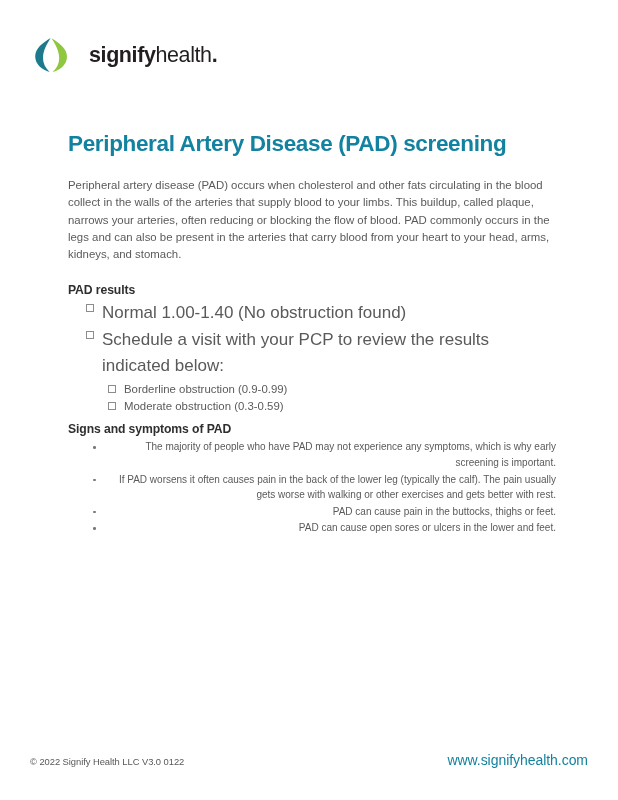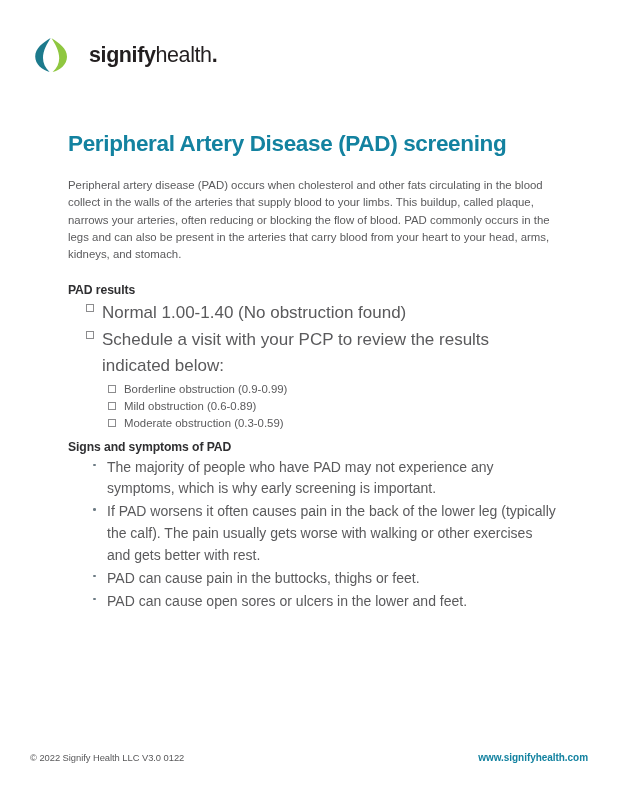--- a/index.html
+++ b/index.html
@@ -112,23 +112,24 @@
     box-sizing: border-box;
   }
   .cb-l1 > li .cbox { left: 18px; }
   .cb-l2 > li .cbox { left: 40px; }
 
   
   .bul > li {
     position: relative;
     padding-left: 39px;
     color: #5a5a5c;
-    font-size: 14px;
+    font-size: 10px;
     line-height: 1.56;
     margin-bottom: 1px;
+    text-align: right;
   }
   .bul > li .dotmark {
     position: absolute;
     left: 25px;
     top: 7px;
     width: 2.6px;
     height: 2.6px;
     background: #6d7b84;
     border-radius: 50%;
   }
@@ -146,22 +147,22 @@
     align-items: baseline;
   }
   .footer-left {
     color: #58585a;
     font-size: 9.4px;
     letter-spacing: -0.05px;
     white-space: nowrap;
   }
   .footer-right {
     color: #1382a0;
-    font-size: 10px;
-    font-weight: 700;
+    font-size: 14px;
+    font-weight: 400;
     letter-spacing: -0.05px;
     white-space: nowrap;
     text-decoration: none;
   }
 </style>
 </head>
 <body>
 
 <div class="page">
 
@@ -194,24 +195,20 @@
       </li>
     </ul>
 
     <ul class="list cb-l2">
       <li>
         <span class="cbox"></span>
         <span>Borderline obstruction (0.9-0.99)</span>
       </li>
       <li>
         <span class="cbox"></span>
-        <span>Mild obstruction (0.6-0.89)</span>
-      </li>
-      <li>
-        <span class="cbox"></span>
         <span>Moderate obstruction (0.3-0.59)</span>
       </li>
     </ul>
 
     <div class="gap-sec"></div>
 
     <h2 class="section-head">Signs and symptoms of PAD</h2>
 
     <ul class="list bul">
       <li>

